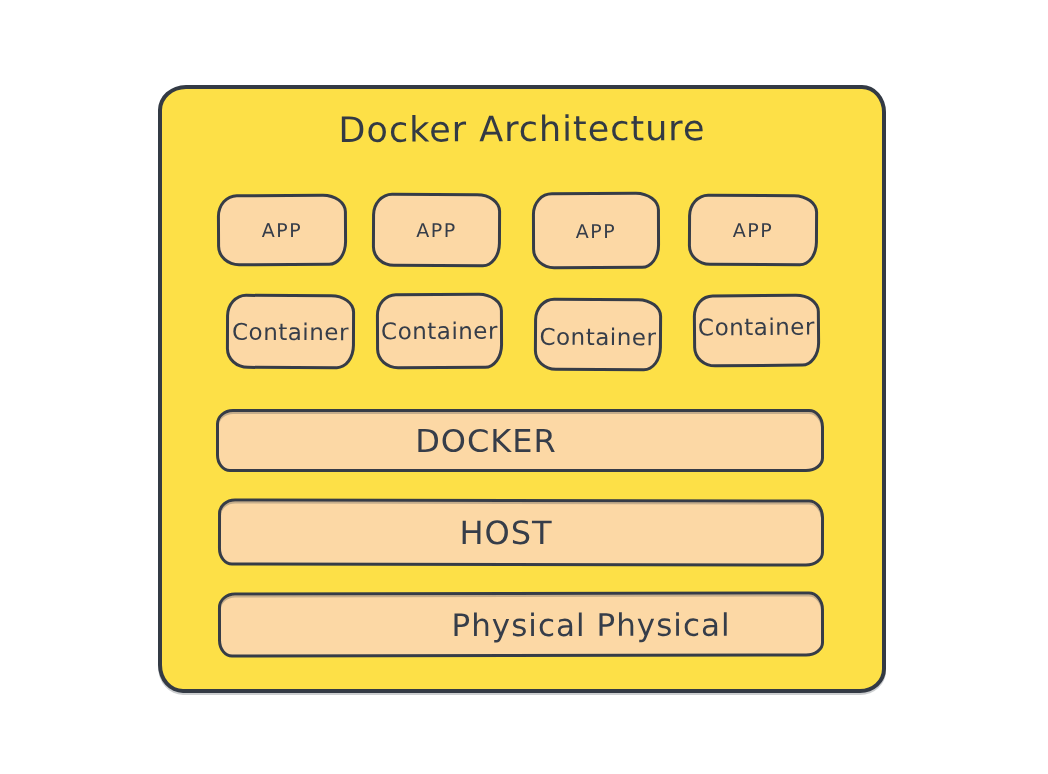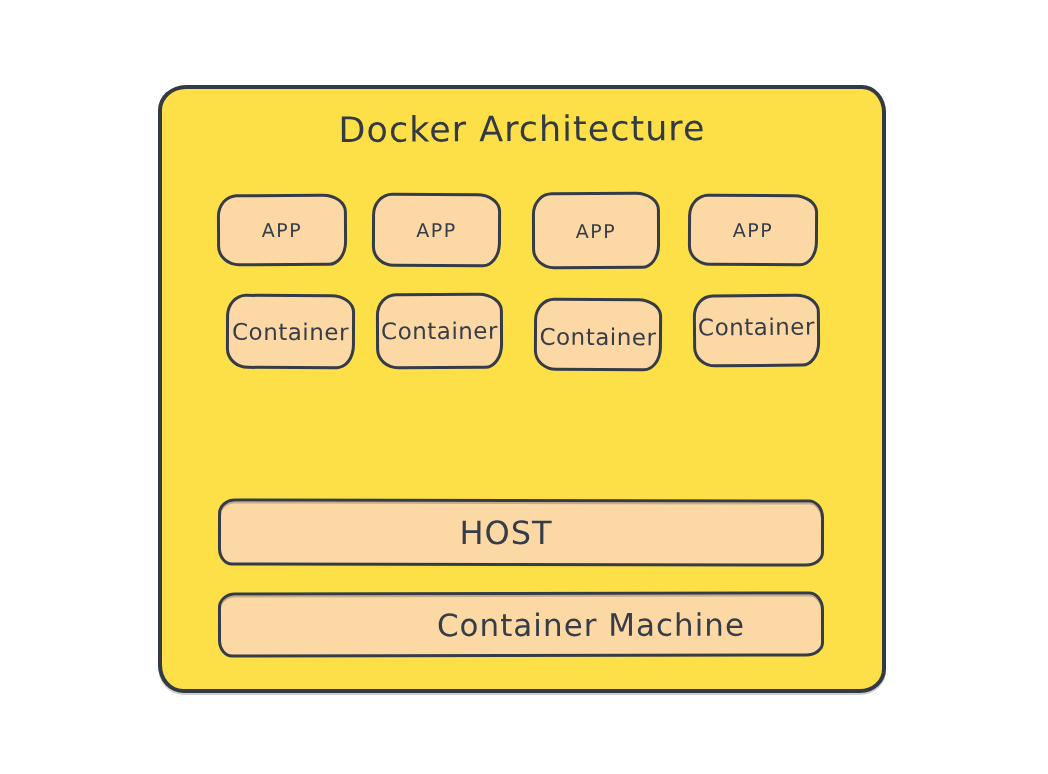--- a/index.html
+++ b/index.html
@@ -109,21 +109,24 @@
     <div class="sketch-box small-box c2">
       <span class="container-label">Container</span>
     </div>
     <div class="sketch-box small-box c3">
       <span class="container-label">Container</span>
     </div>
     <div class="sketch-box small-box c4">
       <span class="container-label">Container</span>
     </div>
 
+    <div class="sketch-box bar layer-docker">
+      <span class="bar-label">DOCKER</span>
+    </div>
     <div class="sketch-box bar layer-host">
       <span class="bar-label">HOST</span>
     </div>
     <div class="sketch-box bar layer-pm">
-      <span class="bar-label">Container Machine</span>
+      <span class="bar-label">Physical Physical</span>
     </div>
 
   </div>
 </div>
 
 </body></html>

